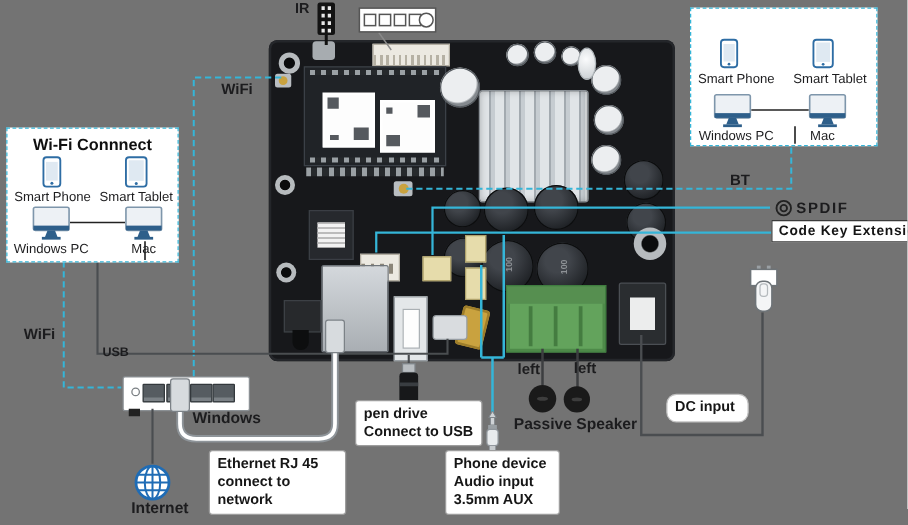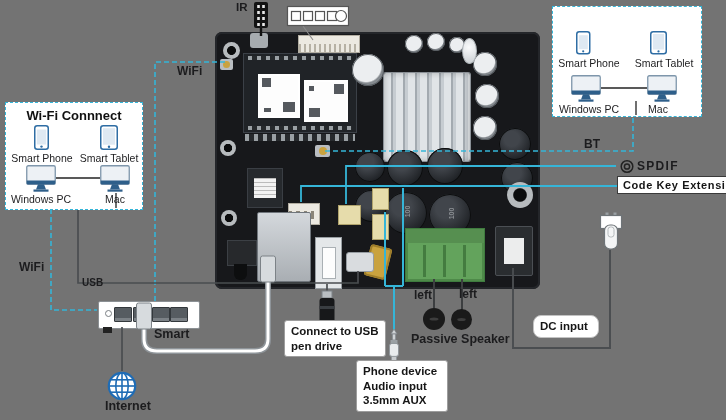--- a/index.html
+++ b/index.html
@@ -253,31 +253,35 @@
     <span class="port" style="left:71px"></span>
     <span class="nub"></span>
   </div>
 
   <div class="lbl" style="left:236px;top:1px;font-size:11.5px">IR</div>
   <div class="lbl" style="left:177px;top:64px">WiFi</div>
   <div class="lbl" style="left:584px;top:137px">BT</div>
   <div class="lbl" style="left:637px;top:159px;font-weight:bold;letter-spacing:1.3px">SPDIF</div>
   <div class="lbl" style="left:19px;top:260px">WiFi</div>
   <div class="lbl" style="left:82px;top:277px;font-size:10px">USB</div>
-  <div class="lbl" style="left:154px;top:327px;font-size:12.5px">Smart</div>
+  <div class="lbl" style="left:154px;top:327px;font-size:12.5px">Windows</div>
   <div class="lbl" style="left:105px;top:399px;font-size:12.5px">Internet</div>
   <div class="lbl speakerlbls" style="left:414px;top:288px">left</div>
   <div class="lbl speakerlbls" style="left:459px;top:287px">left</div>
   <div class="lbl" style="left:411px;top:332px;font-size:12.5px">Passive Speaker</div>
 
   <div class="callout rounded" style="left:533px;top:315px;width:52px">DC input</div>
   <div class="codekey" style="left:617px;top:176px">Code Key Extension</div>
+  <div class="callout" style="left:167px;top:360px;width:96px">
+    <div>Ethernet RJ 45</div>
+    <div>connect to network</div>
+  </div>
   <div class="callout" style="left:284px;top:320px;width:88px">
+    <div>pen drive</div>
     <div>Connect to USB</div>
-    <div>pen drive</div>
   </div>
   <div class="callout" style="left:356px;top:360px;width:78px">
     <div>Phone device</div>
     <div>Audio input</div>
     <div>3.5mm AUX</div>
   </div>
 
   <div class="cbox" style="left:5px;top:102px;width:136px;height:106px">
     <div class="title">Wi-Fi Connnect</div>
     <svg class="abs" style="left:0;top:0" width="136" height="106">

